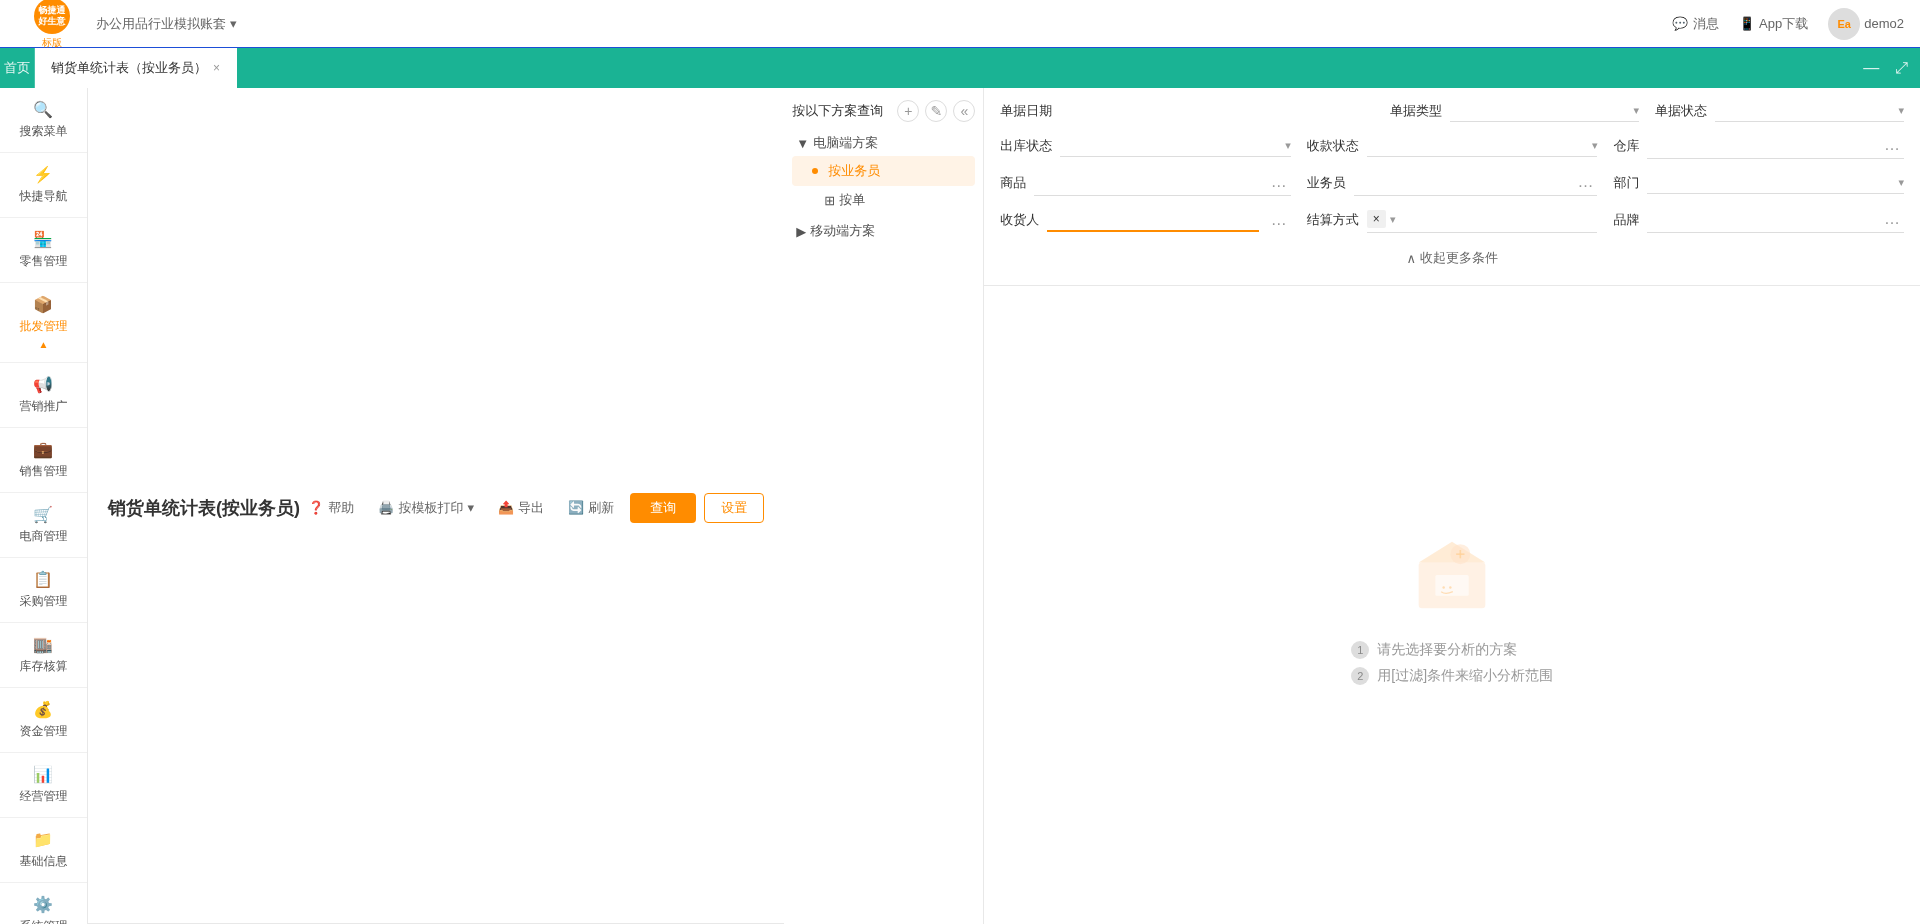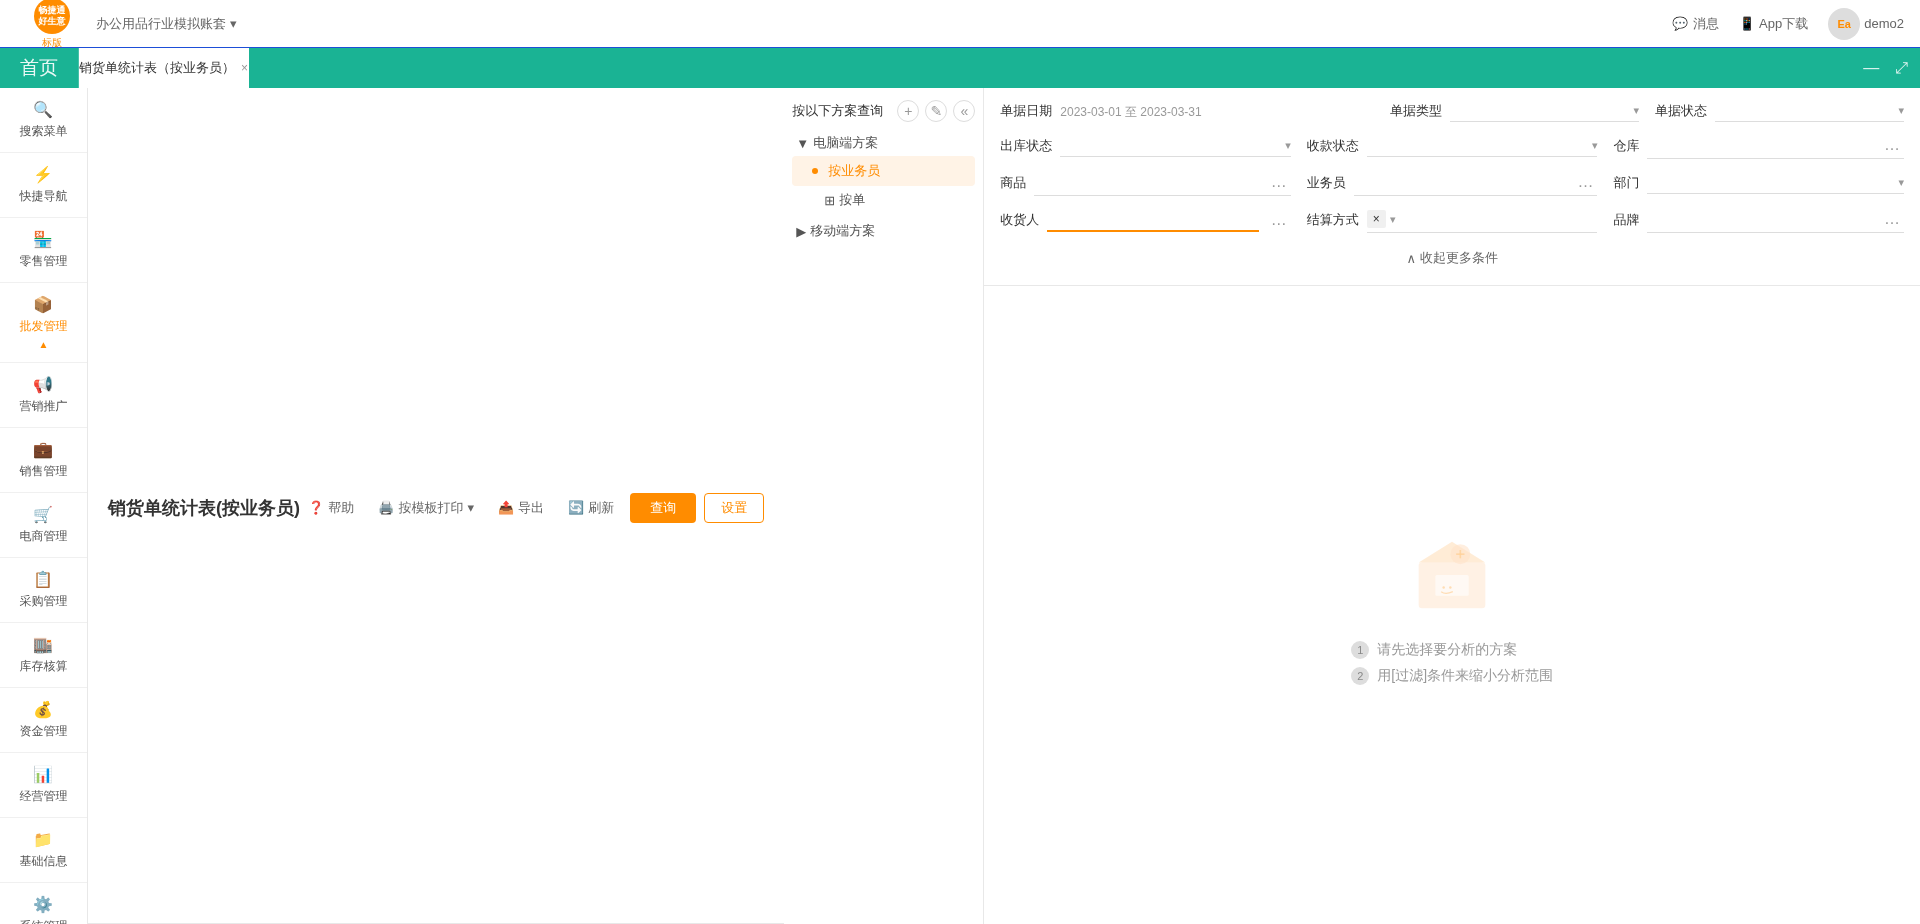--- a/index.html
+++ b/index.html
@@ -11,24 +11,24 @@
     .logo-area { display: flex; flex-direction: column; align-items: center; width: 72px; }
     .logo-circle { width: 36px; height: 36px; background: #ff8c00; border-radius: 50%; display: flex; align-items: center; justify-content: center; color: #fff; font-size: 11px; font-weight: bold; }
     .logo-label { font-size: 10px; color: #ff8c00; margin-top: 2px; }
     .breadcrumb-area { display: flex; align-items: center; gap: 4px; color: #666; font-size: 13px; }
     .top-bar-right { display: flex; align-items: center; gap: 20px; }
     .top-bar-action { display: flex; align-items: center; gap: 4px; color: #666; font-size: 13px; cursor: pointer; }
     .avatar { width: 32px; height: 32px; border-radius: 50%; background: #ddd; overflow: hidden; display: flex; align-items: center; justify-content: center; color: #666; font-size: 12px; }
 
     
     .tab-bar { background: #1ab394; height: 40px; display: flex; align-items: center; padding: 0 0 0 0; flex-shrink: 0; }
-    .tab-item { display: flex; align-items: center; gap: 6px; padding: 0 0; height: 100%; cursor: pointer; color: rgba(255,255,255,0.85); font-size: 13px; border-right: 1px solid rgba(255,255,255,0.2); }
+    .tab-item { display: flex; align-items: center; gap: 6px; padding: 0 16px; height: 100%; cursor: pointer; color: rgba(255,255,255,0.85); font-size: 13px; border-right: 1px solid rgba(255,255,255,0.2); }
     .tab-item.active { background: #fff; color: #333; font-weight: 500; }
     .tab-item .close-icon { font-size: 12px; color: #999; cursor: pointer; }
-    .tab-home { padding: 0 20px; color: rgba(255,255,255,0.9); font-size: 19px; cursor: pointer; }
+    .tab-home { padding: 0 4px; color: rgba(255,255,255,0.9); font-size: 13px; cursor: pointer; }
     .tab-bar-actions { margin-left: auto; display: flex; align-items: center; padding-right: 8px; gap: 8px; }
     .tab-bar-action-btn { color: rgba(255,255,255,0.85); background: none; border: none; cursor: pointer; font-size: 16px; padding: 4px; }
 
     
     .main-layout { display: flex; flex: 1; overflow: hidden; }
 
     
     .sidebar { width: 88px; background: #fff; border-right: 1px solid #e8e8e8; display: flex; flex-direction: column; overflow-y: auto; flex-shrink: 0; }
     .sidebar-item { display: flex; flex-direction: column; align-items: center; padding: 12px 4px; cursor: pointer; color: #555; font-size: 12px; gap: 4px; border-bottom: 1px solid #f0f0f0; }
     .sidebar-item.active { color: #ff8c00; }
@@ -261,21 +261,20 @@
       </div>
 
       <div class="right-content">
 
         <div class="filter-panel">
 
           <div class="filter-row">
             <div class="filter-field" style="flex:1.5;">
               <span class="filter-label">单据日期</span>
               <div style="display:flex; flex-direction:column; flex:1;">
-                <div class="date-range">2023-03-01 至 2023-03-31</div>
               </div>
             </div>
             <div class="filter-field">
               <span class="filter-label">单据类型</span>
               <div class="filter-dropdown">
                 <span class="filter-dropdown-text"></span>
                 <span class="filter-dropdown-arrow">▾</span>
               </div>
             </div>
             <div class="filter-field">

